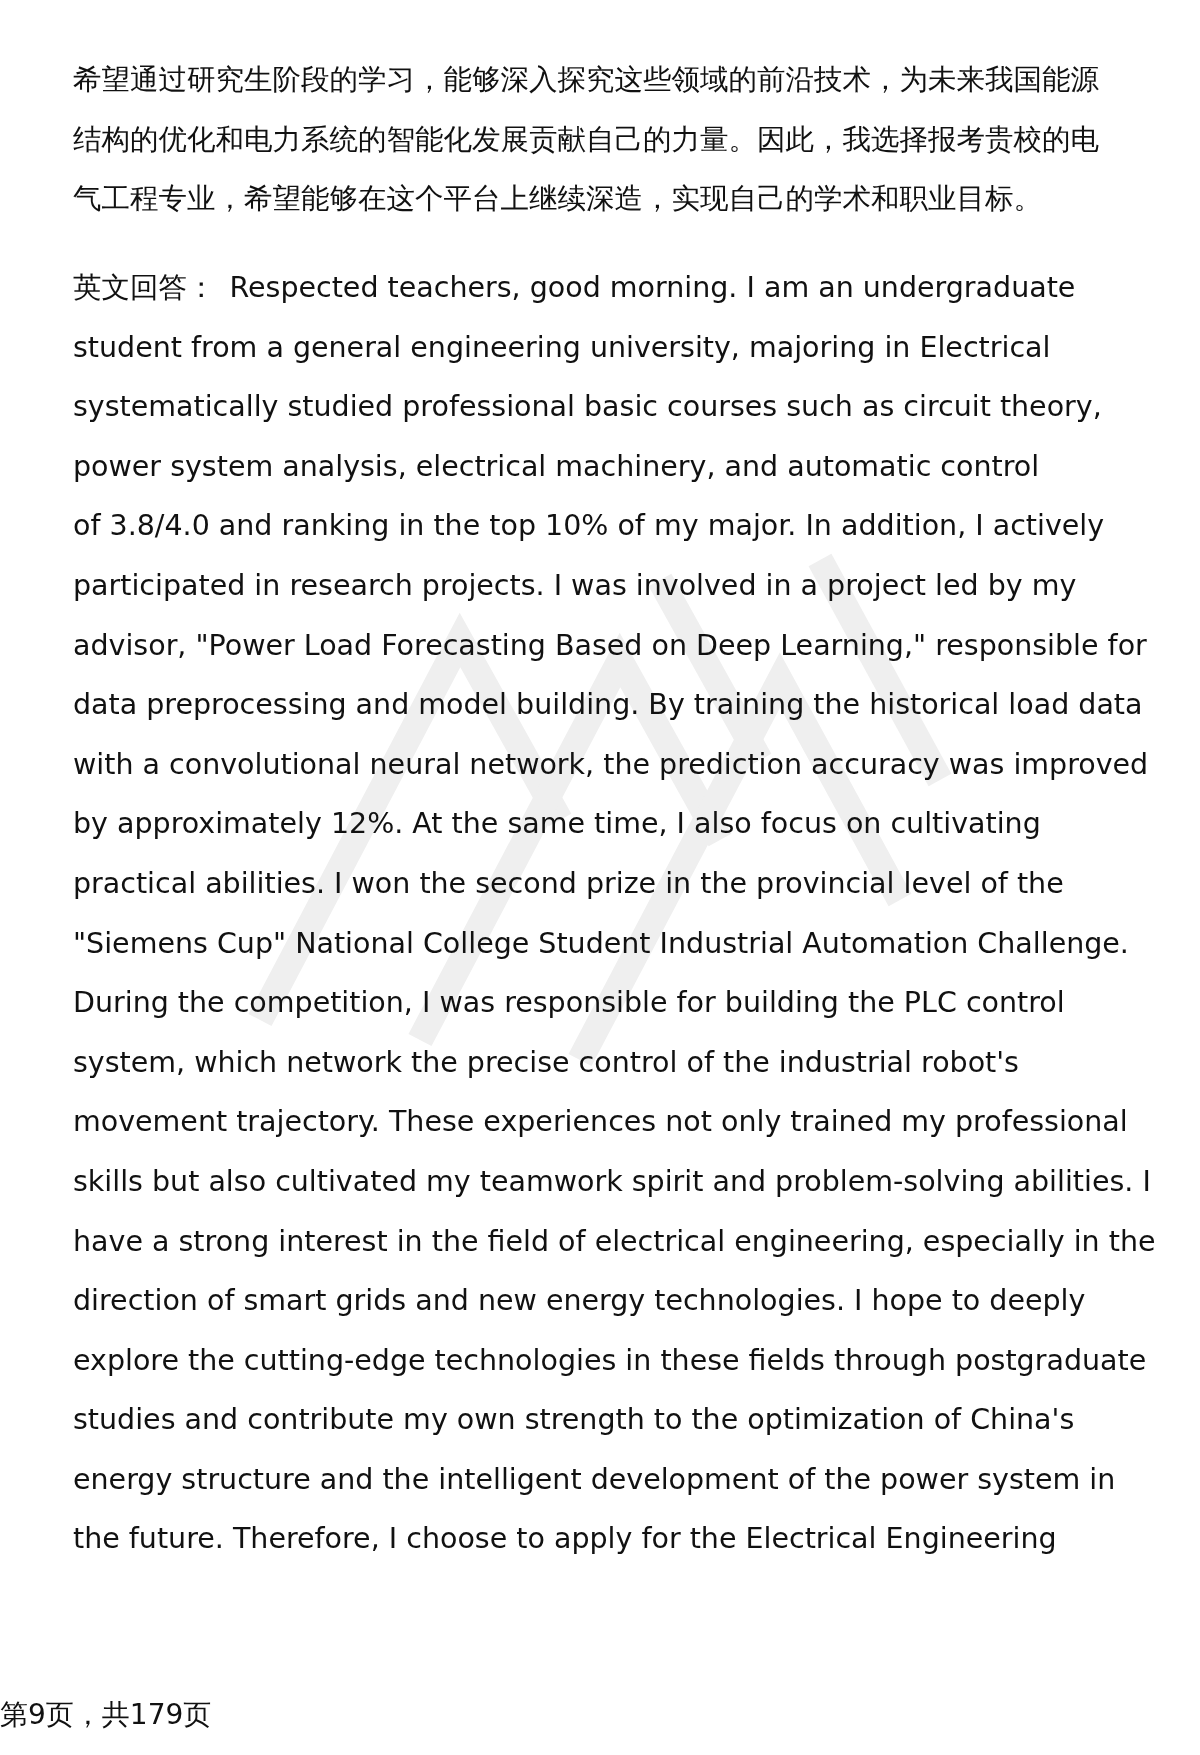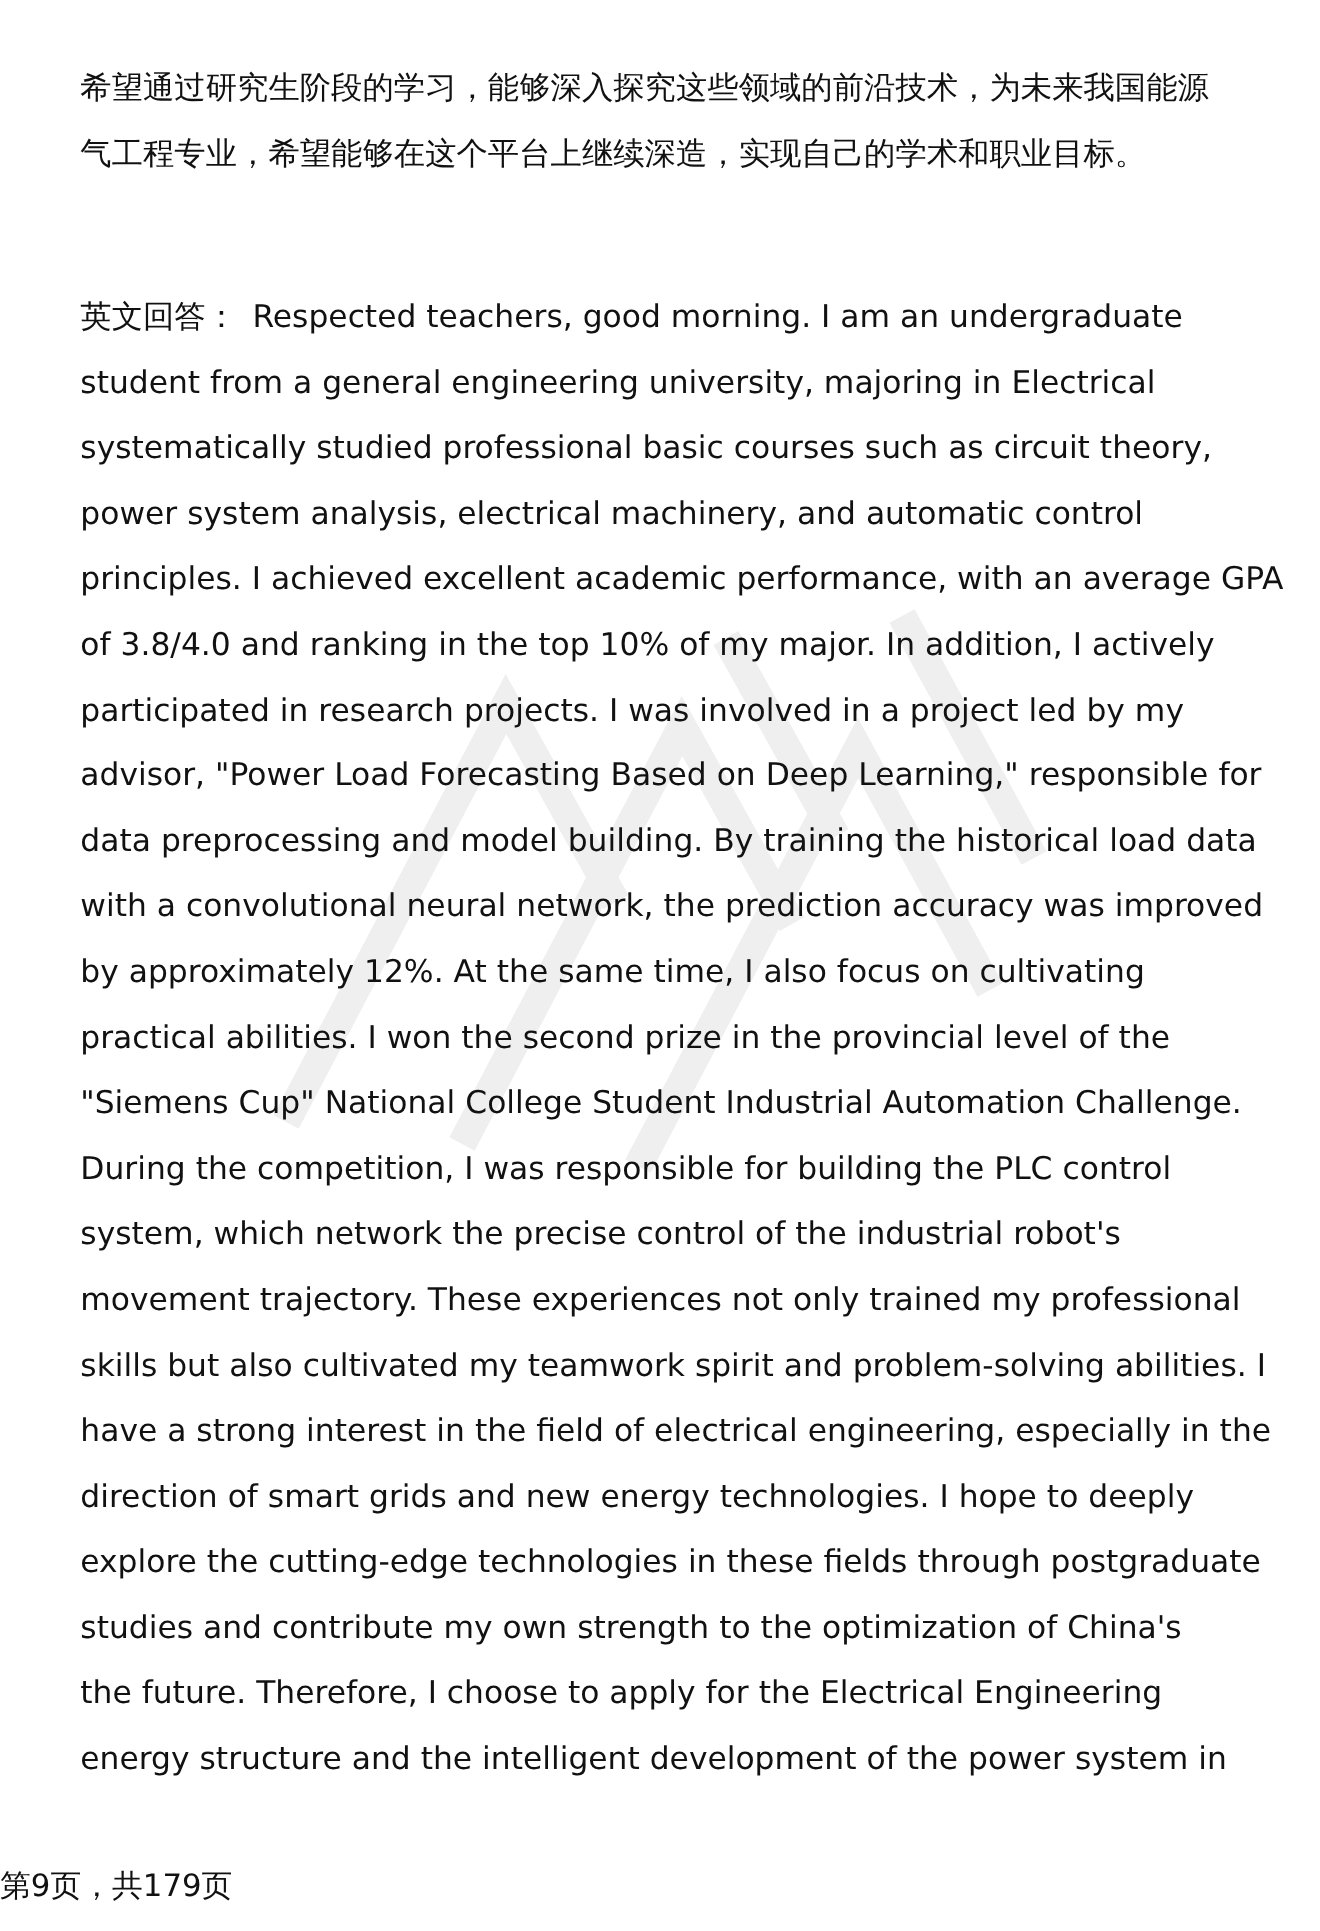--- a/index.html
+++ b/index.html
@@ -35,43 +35,43 @@
       <path d="M60 500 L260 120 L360 300"></path>
       <path d="M220 520 L420 140 L520 320"></path>
       <path d="M380 540 L580 160 L700 380"></path>
       <path d="M460 60 L560 240"></path>
       <path d="M620 40 L740 260"></path>
     </g>
   </svg>
 
   <div id="cn-para" class="para">
     <span class="line">希望通过研究生阶段的学习，能够深入探究这些领域的前沿技术，为未来我国能源</span>
+    <span class="line">结构的优化和电力系统的智能化发展贡献自己的力量。因此，我选择报考贵校的电</span>
     <span class="line">气工程专业，希望能够在这个平台上继续深造，实现自己的学术和职业目标。</span>
   </div>
 
   <div id="en-para" class="para">
     <span class="line"><span>英文回答：</span><span style="display:inline-block;width:14px"></span><span>Respected teachers, good morning. I am an undergraduate</span></span>
     <span class="line">student from a general engineering university, majoring in Electrical</span>
     <span class="line">systematically studied professional basic courses such as circuit theory,</span>
     <span class="line">power system analysis, electrical machinery, and automatic control</span>
-    <span class="line">principles. I achieved excellent academic performance, with an average GPA</span>
     <span class="line">of 3.8/4.0 and ranking in the top 10% of my major. In addition, I actively</span>
     <span class="line">participated in research projects. I was involved in a project led by my</span>
     <span class="line">advisor, "Power Load Forecasting Based on Deep Learning," responsible for</span>
     <span class="line">data preprocessing and model building. By training the historical load data</span>
     <span class="line">with a convolutional neural network, the prediction accuracy was improved</span>
     <span class="line">by approximately 12%. At the same time, I also focus on cultivating</span>
     <span class="line">practical abilities. I won the second prize in the provincial level of the</span>
     <span class="line">"Siemens Cup" National College Student Industrial Automation Challenge.</span>
     <span class="line">During the competition, I was responsible for building the PLC control</span>
     <span class="line">system, which network the precise control of the industrial robot's</span>
     <span class="line">movement trajectory. These experiences not only trained my professional</span>
     <span class="line">skills but also cultivated my teamwork spirit and problem-solving abilities. I</span>
     <span class="line">have a strong interest in the field of electrical engineering, especially in the</span>
     <span class="line">direction of smart grids and new energy technologies. I hope to deeply</span>
     <span class="line">explore the cutting-edge technologies in these fields through postgraduate</span>
     <span class="line">studies and contribute my own strength to the optimization of China's</span>
+    <span class="line">energy structure and the intelligent development of the power system in</span>
     <span class="line">the future. Therefore, I choose to apply for the Electrical Engineering</span>
-    <span class="line">energy structure and the intelligent development of the power system in</span>
   </div>
 
   <div class="footer">第9页，共179页</div>
 </div>
 
 </body></html>

